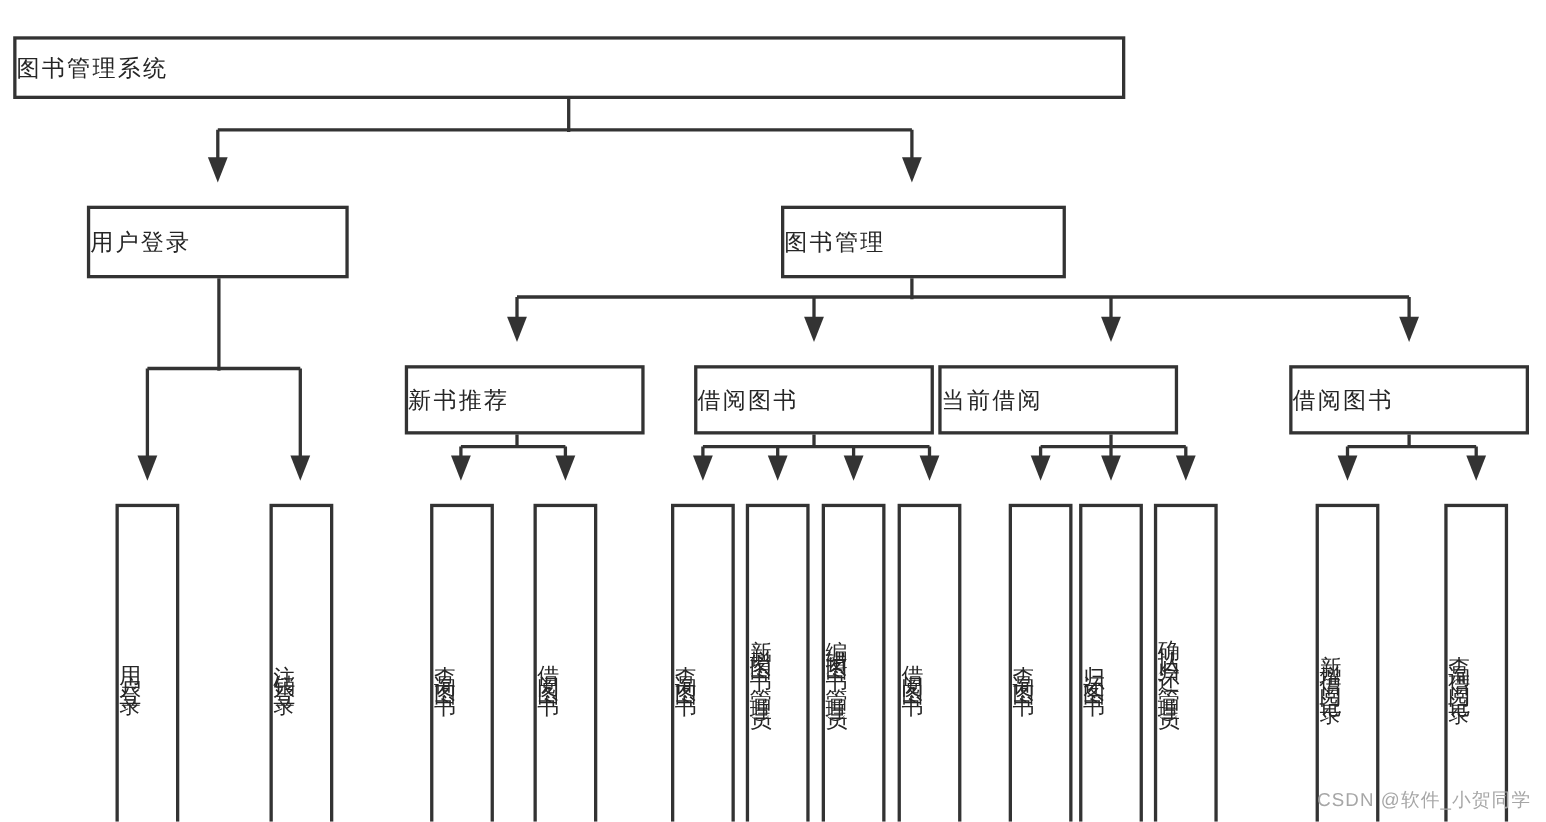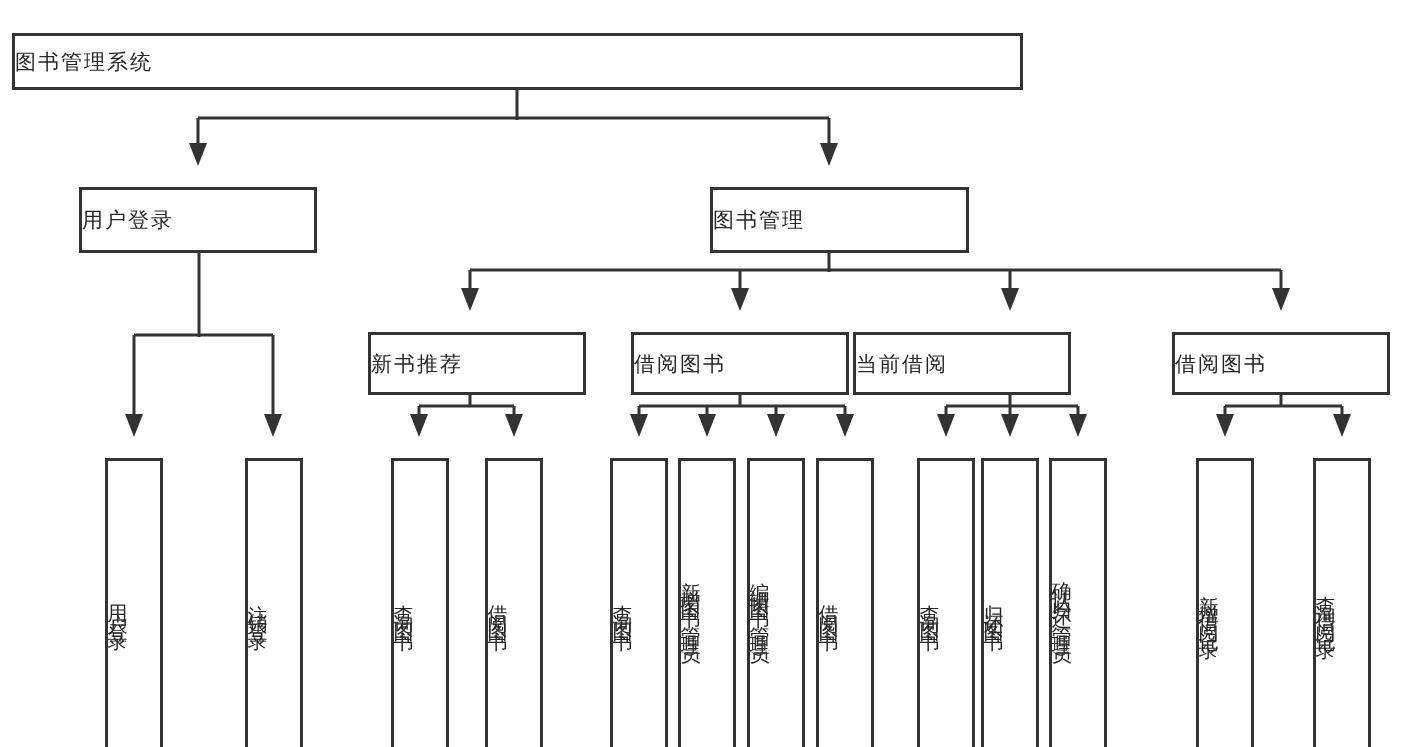--- a/index.html
+++ b/index.html
@@ -131,14 +131,15 @@
     <span class="vtext">确认归还（管理员）</span>
   </div>
 
   <div class="box vbox" style="left:1196px;">
     <span class="vtext">新增借阅记录</span>
   </div>
   <div class="box vbox" style="left:1313px;">
     <span class="vtext">查询借阅记录</span>
   </div>
 
+  <div class="watermark">CSDN @软件_小贺同学</div>
 
 </div>
 
 </body></html>

